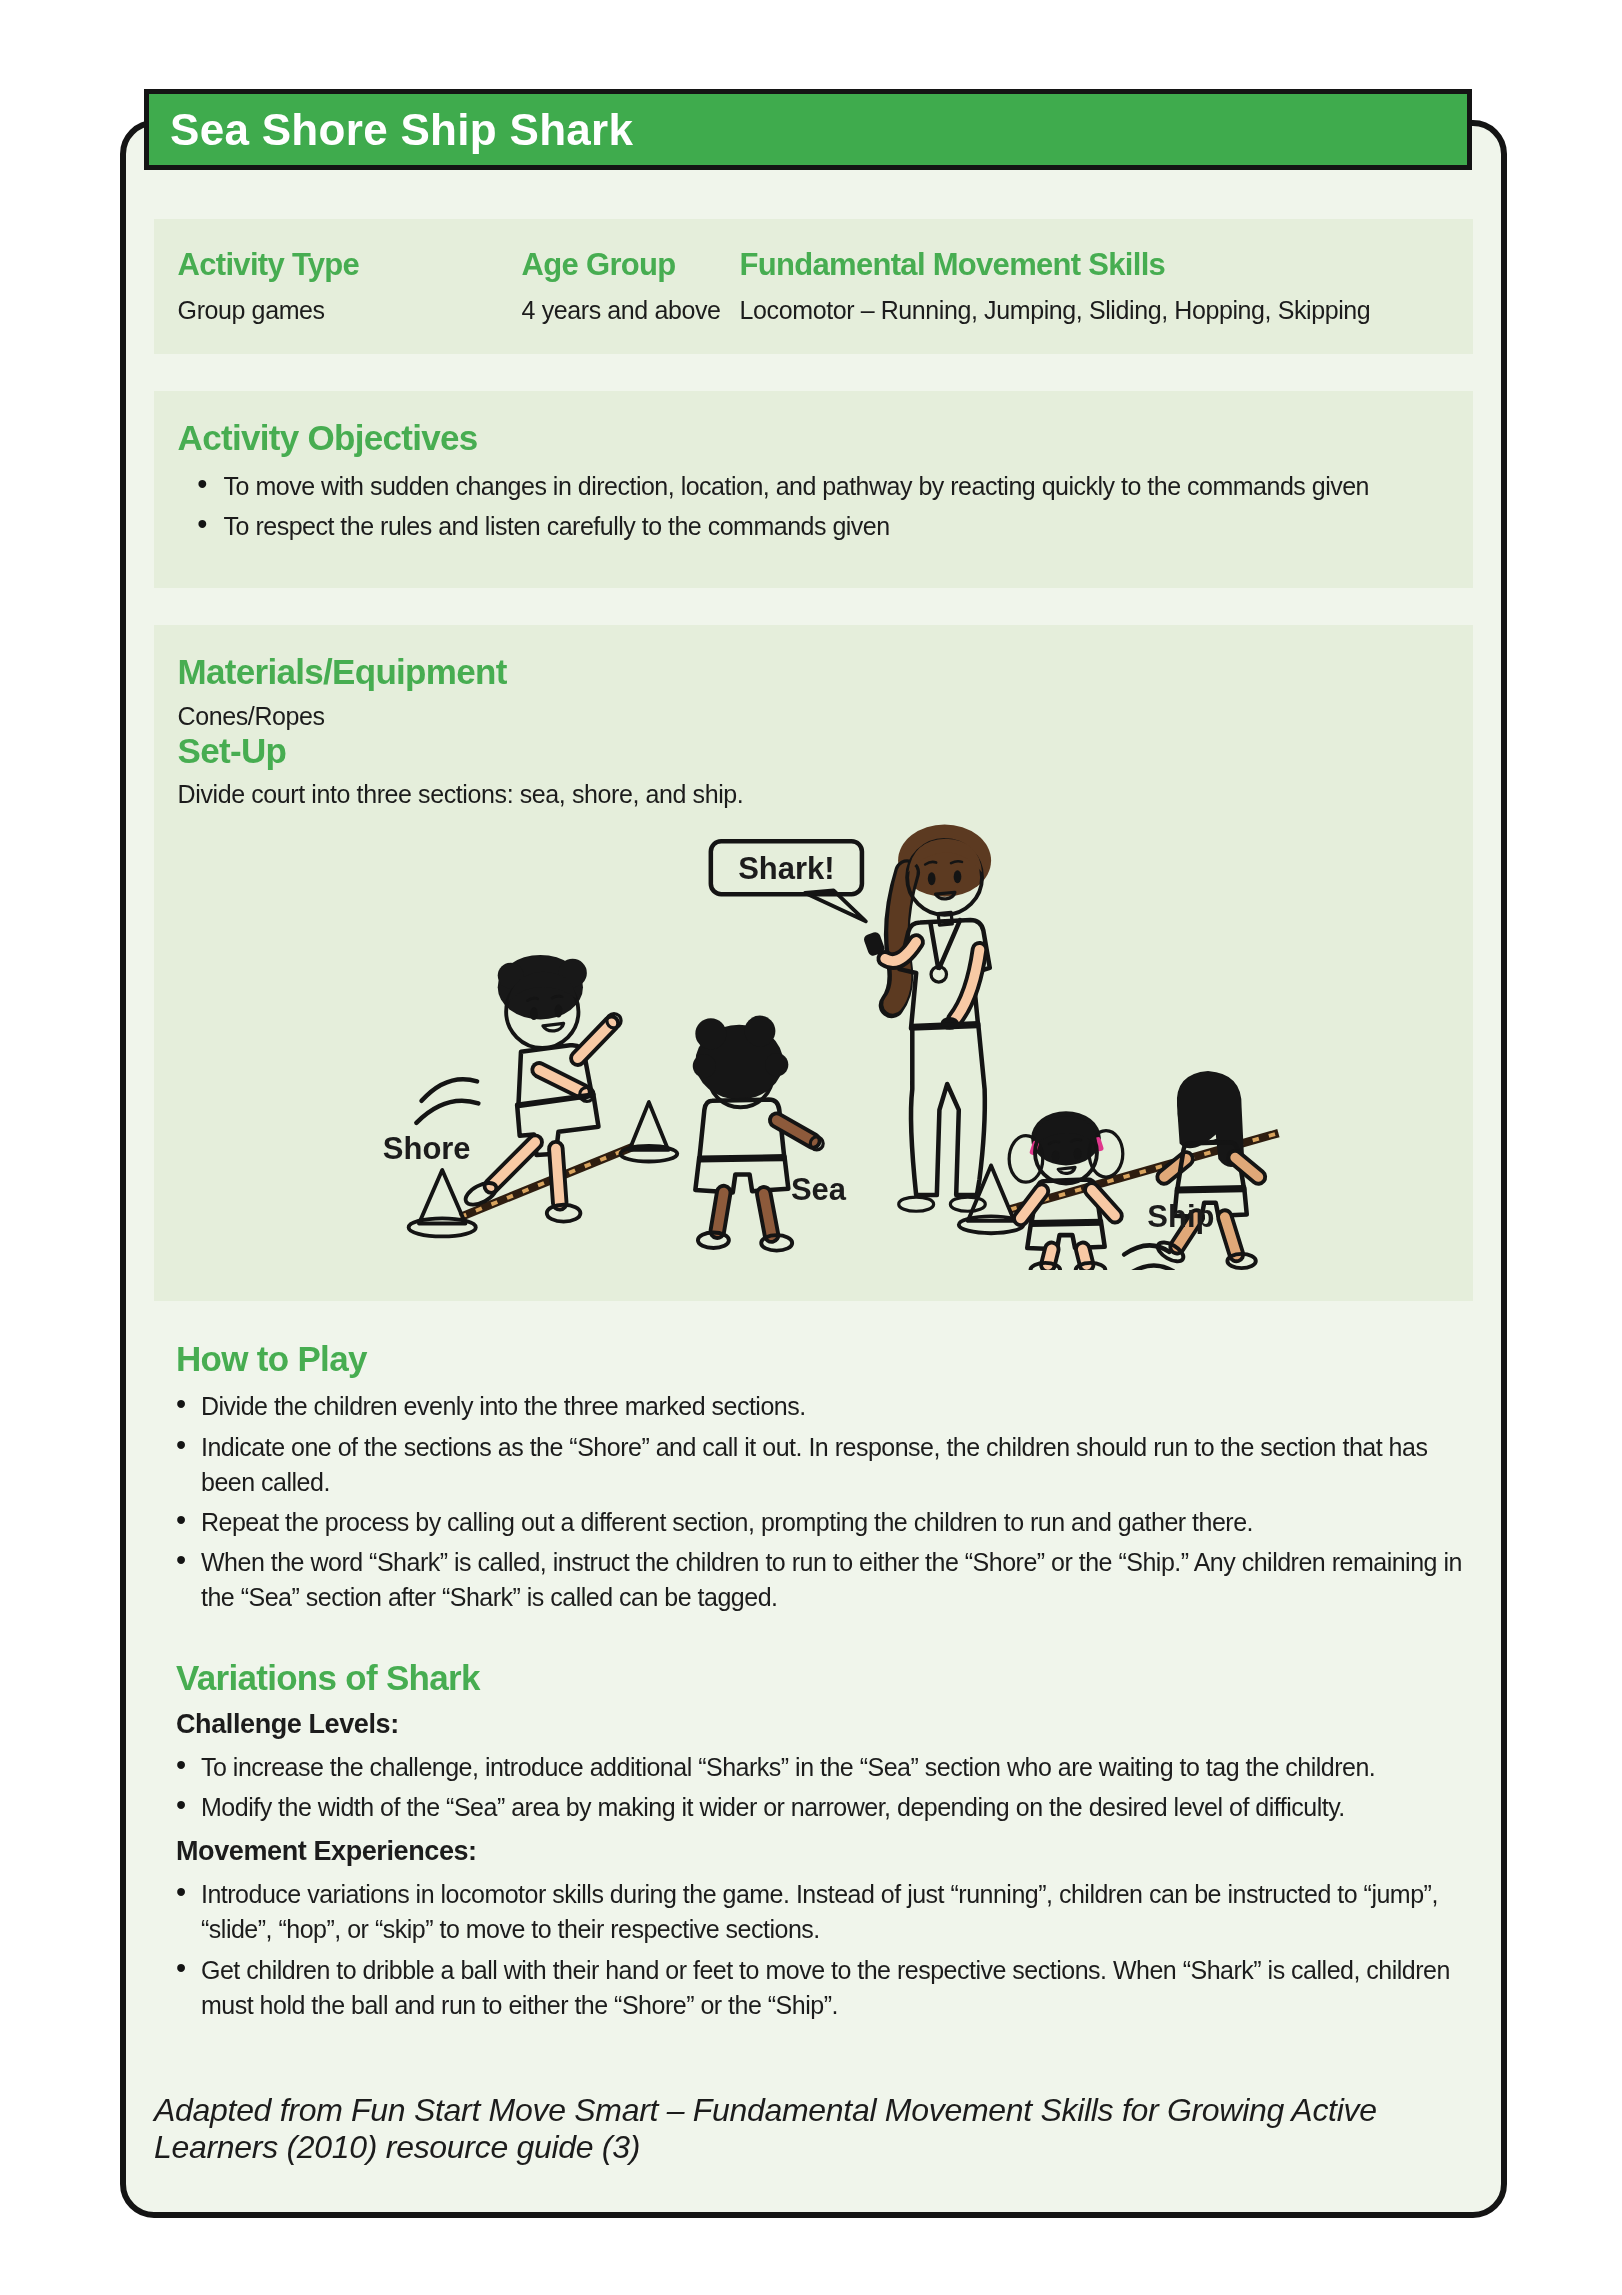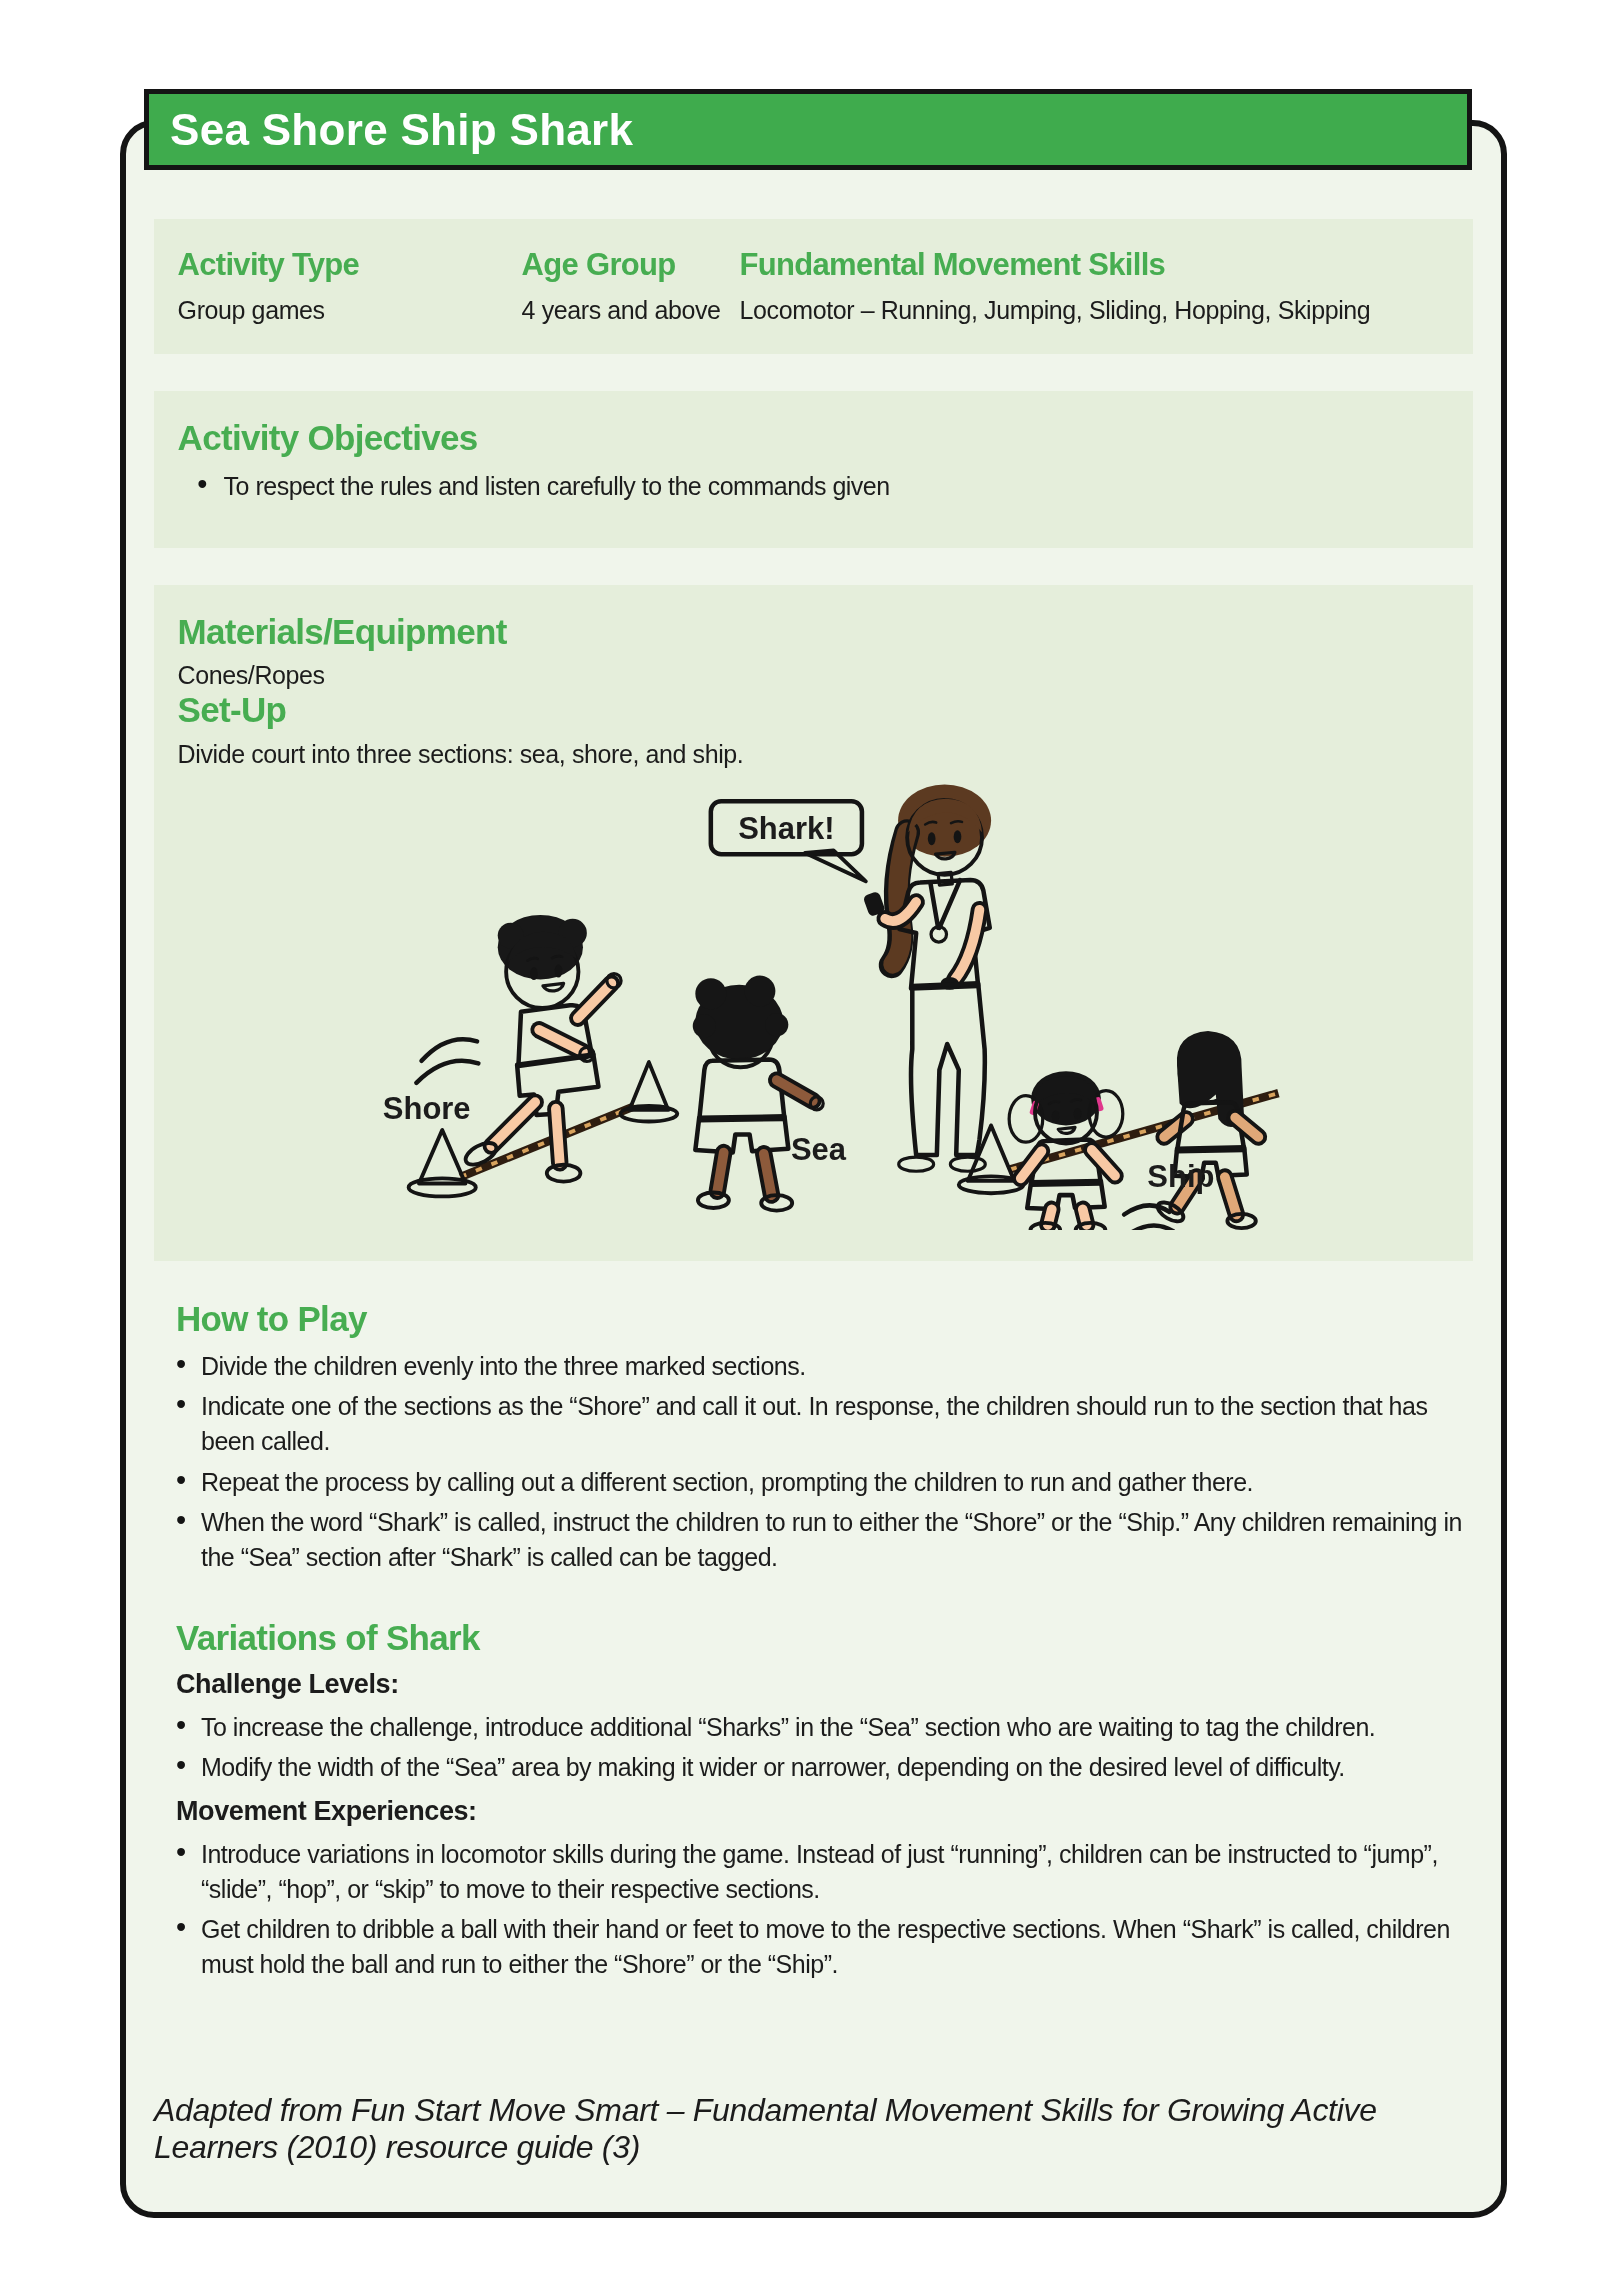--- a/index.html
+++ b/index.html
@@ -82,20 +82,21 @@
     </div>
     <div class="info-col c3">
       <h3>Fundamental Movement Skills</h3>
       <div class="val">Locomotor – Running, Jumping, Sliding, Hopping, Skipping</div>
     </div>
   </section>
 
   <section class="box gap-s">
     <h2 class="green">Activity Objectives</h2>
     <ul class="bullets">
+      <li>To move with sudden changes in direction, location, and pathway by reacting quickly to the commands given</li>
       <li>To respect the rules and listen carefully to the commands given</li>
     </ul>
   </section>
 
   <section class="box gap-s tight">
     <h2 class="green">Materials/Equipment</h2>
     <p class="mat-val">Cones/Ropes</p>
     <h2 class="green setup-head">Set-Up</h2>
     <p class="mat-val">Divide court into three sections: sea, shore, and ship.</p>
 

